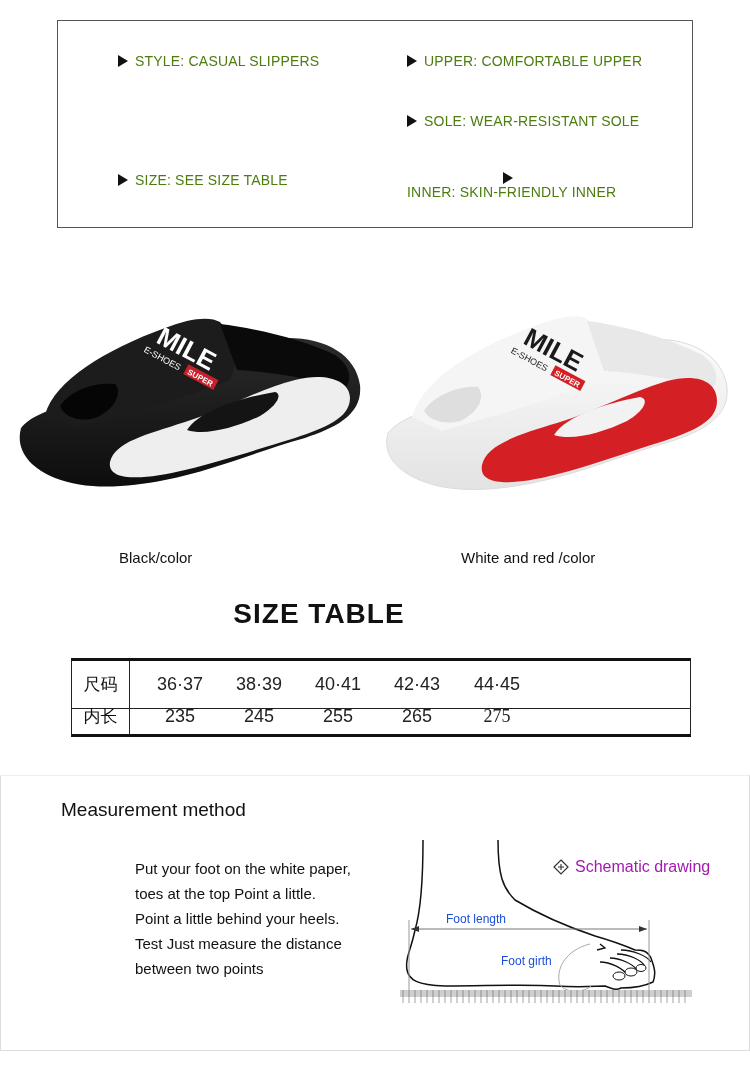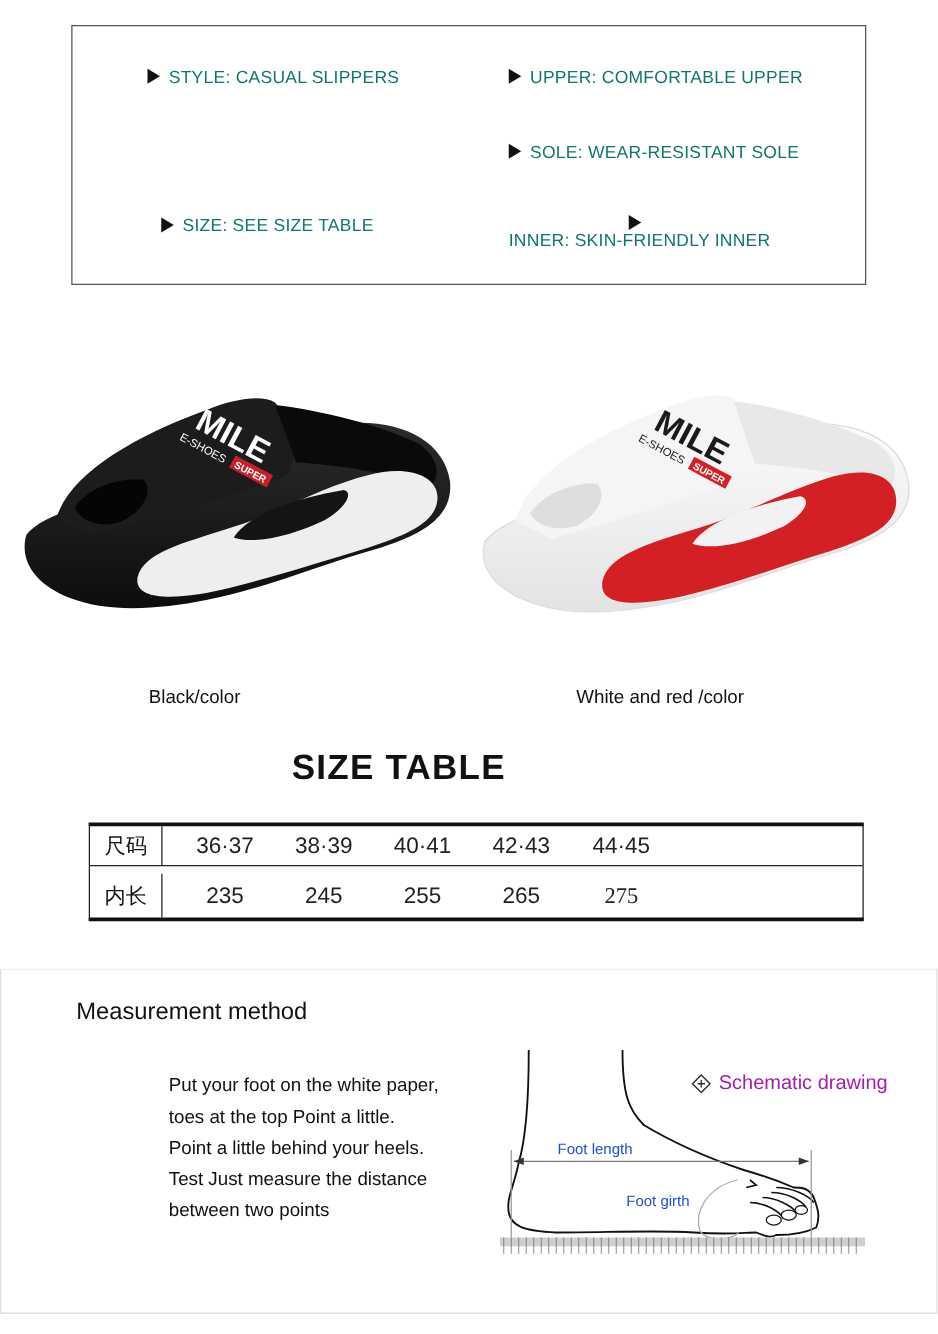--- a/index.html
+++ b/index.html
@@ -5,21 +5,21 @@
   * { box-sizing: border-box; margin: 0; padding: 0; }
   html, body { width: 750px; height: 1067px; background: #ffffff; overflow: hidden; }
   body { position: relative; font-family: "Liberation Sans", sans-serif; color: #111; }
 
   
   .features {
     position: absolute; left: 57px; top: 20px; width: 636px; height: 208px;
     border: 1.5px solid #555;
   }
   .feat {
-    position: absolute; font-size: 14px; letter-spacing: 0.2px; color: #0f766e;
+    position: absolute; font-size: 14px; letter-spacing: 0.2px; color: #4d7c0f;
     display: flex; align-items: center; white-space: nowrap;
   }
   .feat .tri {
     display: inline-block; width: 0; height: 0;
     border-top: 6px solid transparent; border-bottom: 6px solid transparent;
     border-left: 10px solid #111; margin-right: 7px;
   }
 
   
   .product { position: absolute; }
@@ -30,21 +30,21 @@
   .size-title {
     position: absolute; left: 0; width: 638px; top: 598px; text-align: center;
     font-size: 28px; font-weight: bold; letter-spacing: 1px; color: #111;
   }
   .size-table {
     position: absolute; left: 71px; top: 658px; width: 620px; height: 79px;
     border-top: 3px solid #111; border-bottom: 3px solid #111;
     border-left: 1.5px solid #222; border-right: 1.5px solid #222;
   }
   .size-row { position: absolute; left: 0; right: 0; height: 36px; }
-  .size-row.r0 { top: 0; border-bottom: 1.5px solid #222; height: 32px; }
+  .size-row.r0 { top: 0; border-bottom: 1.5px solid #222; height: 48px; }
   .size-row.r1 { top: 38px; height: 35px; }
   .size-row .hdr {
     position: absolute; left: 0; top: 0; bottom: 0; width: 58px;
     border-right: 1.5px solid #222; display: flex; align-items: center; justify-content: center;
     font-family: "DejaVu Sans", sans-serif; font-size: 17px; color: #111;
   }
   .size-row .cell {
     position: absolute; top: 0; bottom: 0; width: 80px; display: flex; align-items: center; justify-content: center;
     font-size: 18px; color: #222;
   }
@@ -71,21 +71,21 @@
     <span>STYLE: CASUAL SLIPPERS</span>
   </div>
   <div class="feat" style="left:349px; top:32px;">
     <span class="tri"></span>
     <span>UPPER: COMFORTABLE UPPER</span>
   </div>
   <div class="feat" style="left:349px; top:92px;">
     <span class="tri"></span>
     <span>SOLE: WEAR-RESISTANT SOLE</span>
   </div>
-  <div class="feat" style="left:60px; top:151px;margin-left:11px;">
+  <div class="feat" style="left:60px; top:151px;">
     <span class="tri"></span>
     <span>SIZE: SEE SIZE TABLE</span>
   </div>
   <div class="feat" style="left:349px; top:151px;flex-direction:column;">
     <span class="tri"></span>
     <span>INNER: SKIN-FRIENDLY INNER</span>
   </div>
 </div>
 
 <div class="product" style="left:15px; top:310px;">

